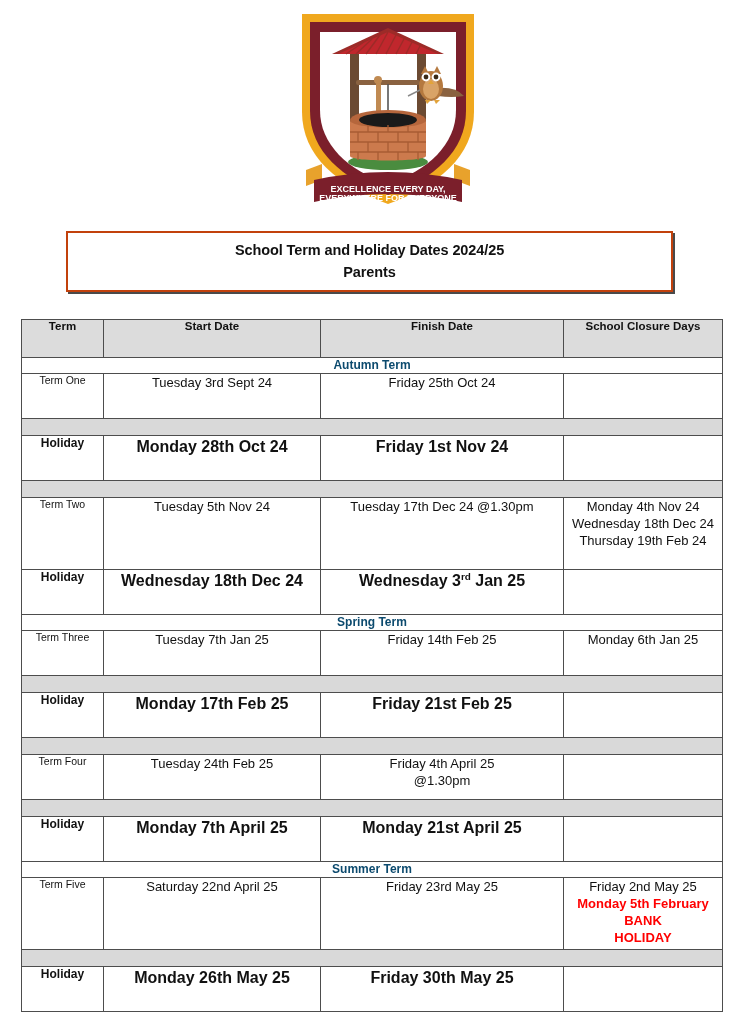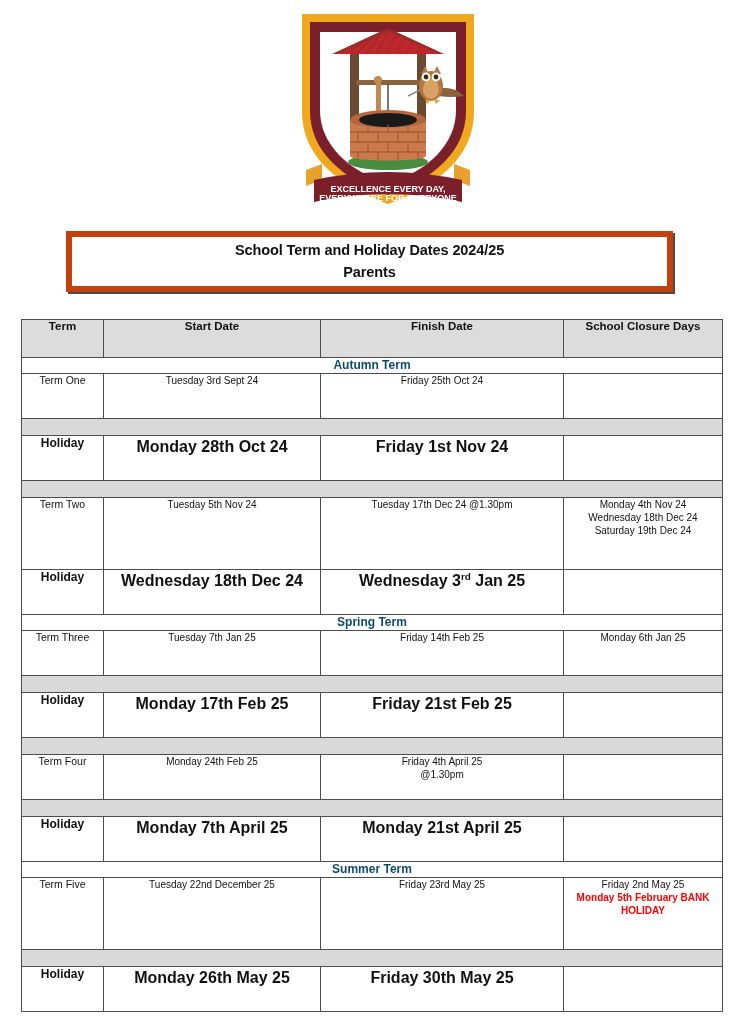--- a/index.html
+++ b/index.html
@@ -33,21 +33,21 @@
   }
   .crest { display: block; }
 
   
   .title-box {
     position: absolute;
     left: 66px;
     top: 231px;
     width: 607px;
     height: 61px;
-    border: 6px solid #c2410c;
+    border: 2px solid #c2410c;
     box-shadow: 2px 2px 0 #4a4a4a;
     background: #ffffff;
     display: flex;
     flex-direction: column;
     align-items: center;
     justify-content: center;
   }
   .title-line {
     font-size: 14.5px;
     font-weight: bold;
@@ -109,21 +109,21 @@
     border-right: 1px solid #4d4d4d;
     border-top: 1px solid #4d4d4d;
     border-bottom: 1px solid #4d4d4d;
   }
 
   .data-row td {
     height: 45px;
     text-align: center;
     vertical-align: top;
     padding-top: 6px;
-    font-size: 10px;
+    font-size: 13px;
     color: #111111;
     line-height: 1.32;
     background: #ffffff;
   }
   .data-row.tall td { height: 72px; }
   .data-row.holiday td {
     font-weight: bold;
     font-size: 16px;
   }
   .data-row td.term-cell { font-size: 10.5px; }
@@ -268,21 +268,21 @@
             <td colspan="4"></td>
           </tr>
 
       <tr class="data-row tall">
         <td class="term-cell">Term Two</td>
         <td>Tuesday 5th Nov 24</td>
         <td>Tuesday 17th Dec 24 @1.30pm</td>
         <td>
           <span class="closure-line">Monday 4th Nov 24</span>
           <span class="closure-line">Wednesday 18th Dec 24</span>
-          <span class="closure-line">Saturday 19th Dec 24</span>
+          <span class="closure-line">Thursday 19th Feb 24</span>
         </td>
       </tr>
 
       <tr class="data-row holiday">
         <td class="term-cell">Holiday</td>
         <td>Wednesday 18th Dec 24</td>
         <td><span>Wednesday 3</span><sup>rd</sup><span> Jan 25</span></td>
         <td></td>
       </tr>
 
@@ -307,21 +307,21 @@
         <td>Friday 21st Feb 25</td>
         <td></td>
       </tr>
 
       <tr class="spacer-row">
             <td colspan="4"></td>
           </tr>
 
       <tr class="data-row">
         <td class="term-cell">Term Four</td>
-        <td>Monday 24th Feb 25</td>
+        <td>Tuesday 24th Feb 25</td>
         <td>
           <span class="closure-line">Friday 4th April 25</span>
           <span class="closure-line">@1.30pm</span>
         </td>
         <td></td>
       </tr>
 
       <tr class="spacer-row">
             <td colspan="4"></td>
           </tr>
@@ -332,21 +332,21 @@
         <td>Monday 21st April 25</td>
         <td></td>
       </tr>
 
       <tr class="section-row">
         <td colspan="4">Summer Term</td>
       </tr>
 
       <tr class="data-row tall">
         <td class="term-cell">Term Five</td>
-        <td>Tuesday 22nd December 25</td>
+        <td>Saturday 22nd April 25</td>
         <td>Friday 23rd May 25</td>
         <td>
           <span class="closure-line">Friday 2nd May 25</span>
           <span class="closure-line alert">Monday 5th February BANK</span>
           <span class="closure-line alert">HOLIDAY</span>
         </td>
       </tr>
 
       <tr class="spacer-row">
             <td colspan="4"></td>

